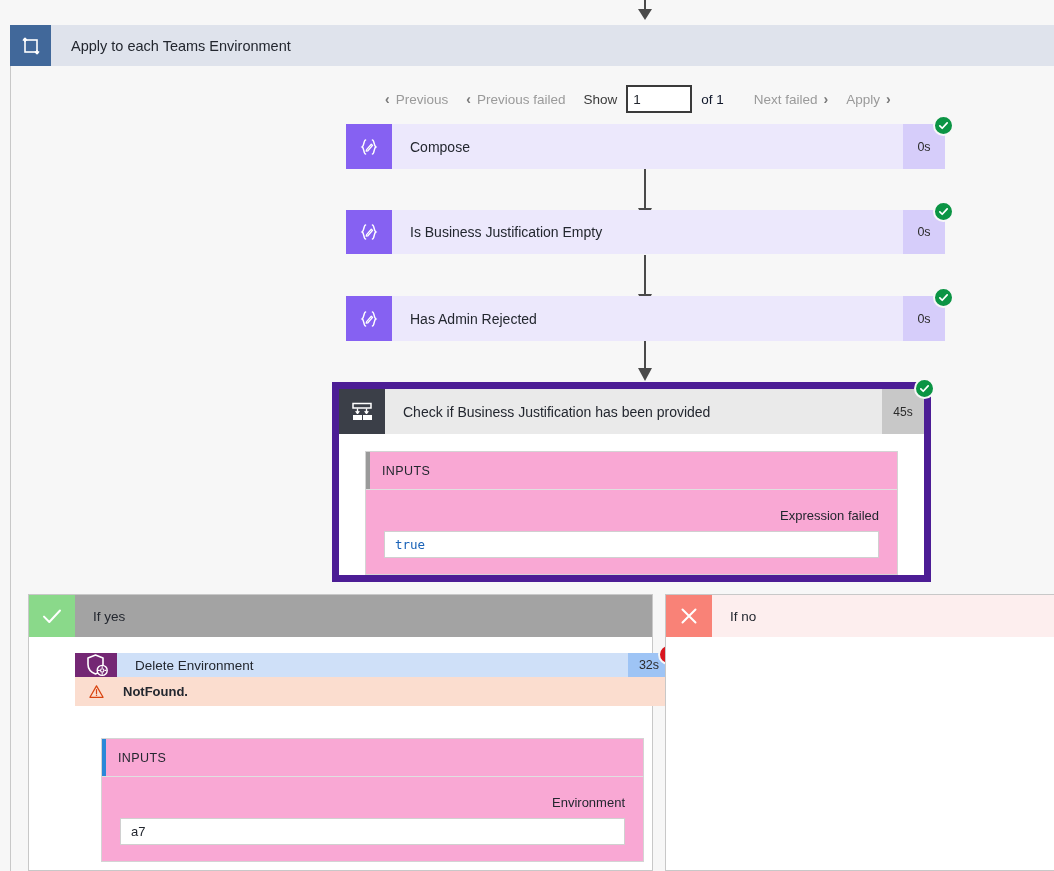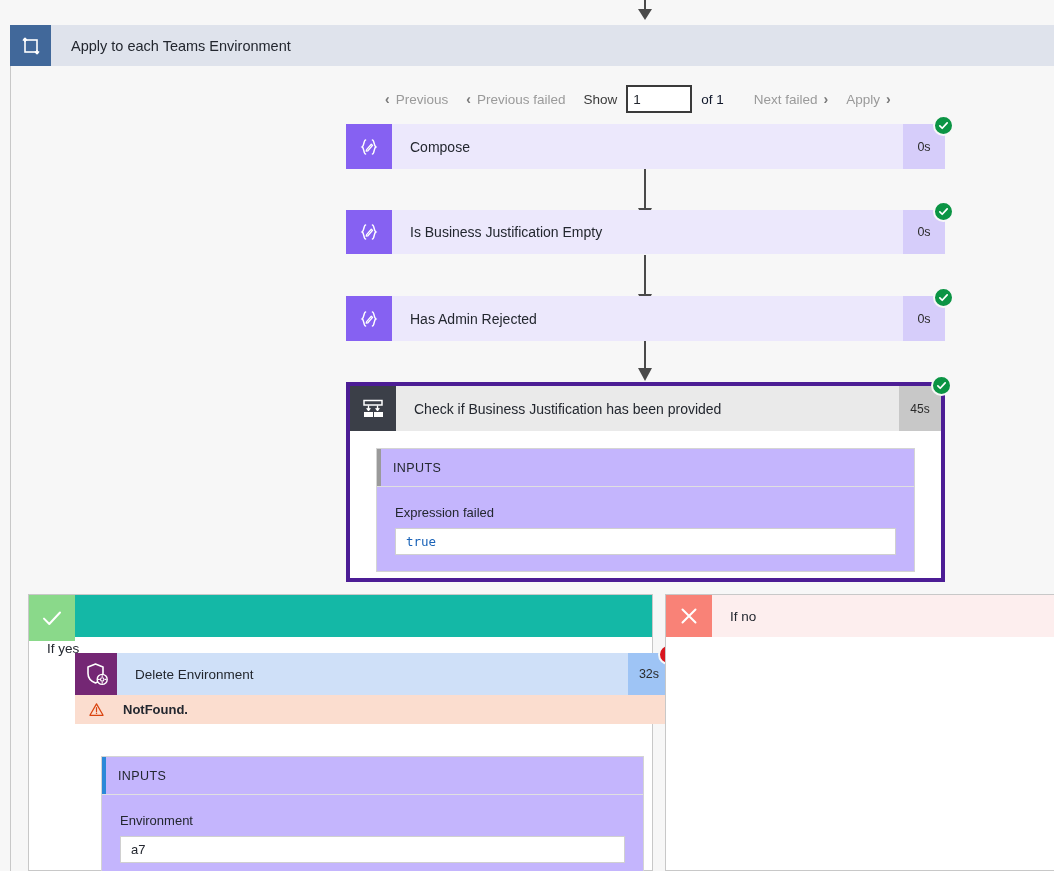--- a/index.html
+++ b/index.html
@@ -97,45 +97,45 @@
     border: 2px solid #f7f7f7;
   }
   .badge-ok { background: #0b9444; }
   .badge-err { background: #d8161f; }
 
   
   .conn { position: absolute; }
 
   
   .cond-wrap {
-    position: absolute; left: 346px; top: 382px;
+    position: absolute; left: 332px; top: 382px;
     width: 599px; height: 200px;
     background: #fff;
-    border: 4px solid #4c1d95;
+    border: 7px solid #4c1d95;
   }
   .cond-head {
     display: flex; align-items: stretch; height: 45px;
     background: #eaeaea;
   }
   .cond-icon {
     width: 46px; flex: 0 0 46px; background: #3b3f48;
     display: flex; align-items: center; justify-content: center;
   }
   .cond-title {
     flex: 1 1 auto; display: flex; align-items: center;
     font-size: 14px; color: #23272f; padding-left: 18px;
   }
   .cond-dur {
     flex: 0 0 42px; display: flex; align-items: center; justify-content: center;
     font-size: 12px; color: #2b2b2b; background: #c8c8c8;
   }
 
   
   .panel {
-    background: #c4b5fd; border: 1px solid #d4d4d4;
+    background: #f9a8d4; border: 1px solid #d4d4d4; text-align: right;
   }
   .panel-head {
     height: 38px; display: flex; align-items: center;
     border-bottom: 1px solid #e0e0e0;
     font-size: 12.5px; color: #23272f; letter-spacing: .4px;
     padding-left: 16px;
     position: relative;
   }
   .panel-head::before {
     content: ""; position: absolute; left: 0; top: 0; bottom: 0;
@@ -164,28 +164,28 @@
     display: flex; align-items: stretch; height: 42px;
   }
   .branch-icon {
     width: 46px; flex: 0 0 46px;
     display: flex; align-items: center; justify-content: center;
   }
   .branch-label {
     flex: 1 1 auto; display: flex; align-items: center;
     font-size: 13.5px; color: #23272f; padding-left: 18px;
   }
-  .yes .branch-head { background: #14b8a6; flex-direction: column; }
+  .yes .branch-head { background: #a3a3a3; }
   .yes .branch-icon { background: #8ad98a; }
   .no .branch-head { background: #fdeeee; }
   .no .branch-icon { background: #f98277; }
 
   
   .de-card { position: absolute; left: 46px; top: 58px; width: 595px; }
-  .de-head { display: flex; align-items: stretch; height: 42px; }
+  .de-head { display: flex; align-items: stretch; height: 24px; }
   .de-icon {
     width: 42px; flex: 0 0 42px; background: #742774;
     display: flex; align-items: center; justify-content: center;
   }
   .de-title {
     flex: 1 1 auto; display: flex; align-items: center;
     background: #cfe0f8; font-size: 13.5px; color: #23272f; padding-left: 18px;
   }
   .de-dur {
     flex: 0 0 42px; display: flex; align-items: center; justify-content: center;

